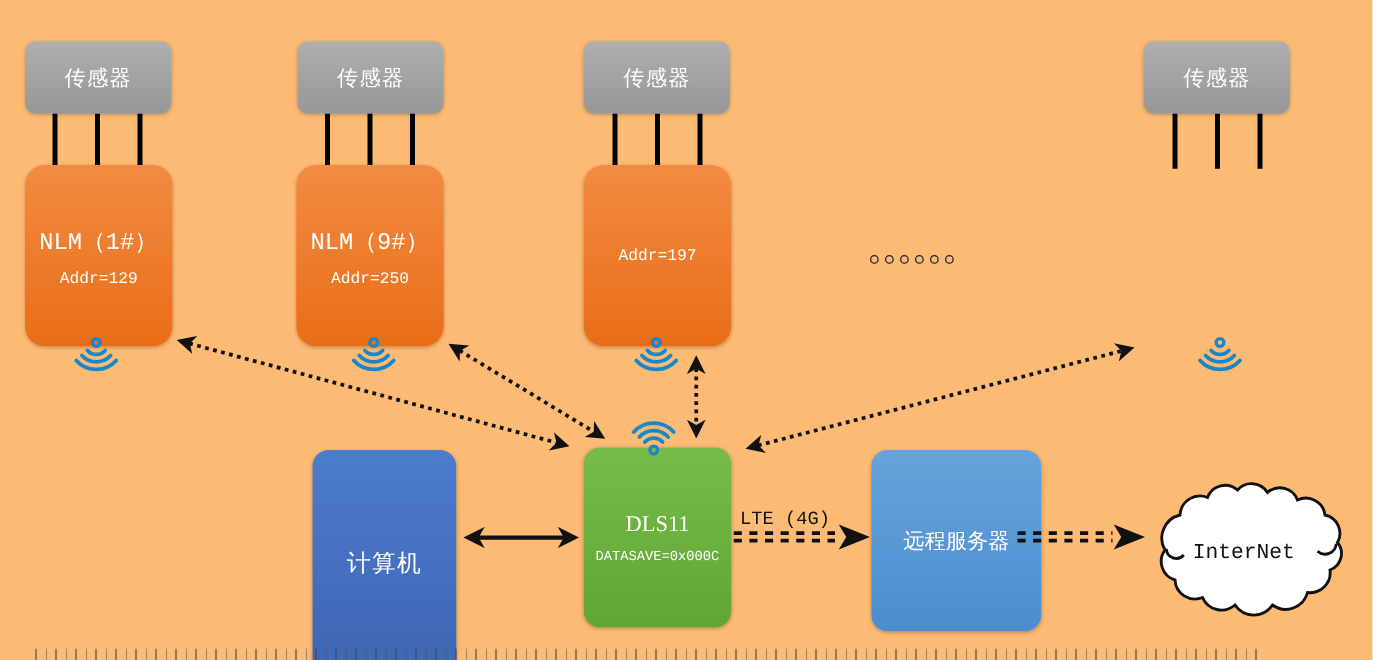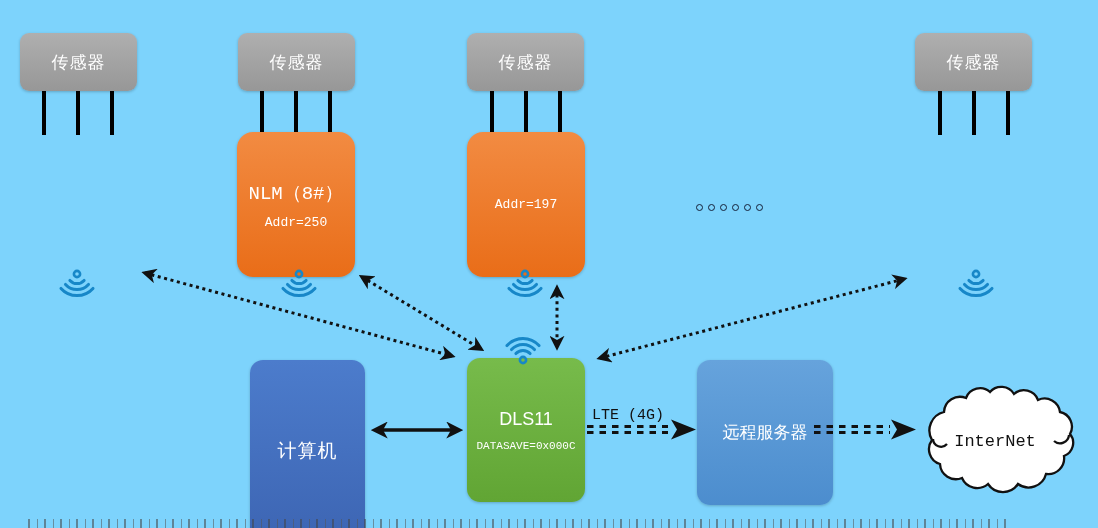--- a/index.html
+++ b/index.html
@@ -1,32 +1,32 @@
 <!DOCTYPE html>
 <html><head>
 <meta charset="utf-8">
 <style>
   html,body{margin:0;padding:0;background:#fff;}
   #canvas{
-    position:relative;width:1098px;height:528px;background:#7dd3fc;overflow:hidden;
+    position:relative;width:1098px;height:528px;background:#fdba74;overflow:hidden;
     font-family:"DejaVu Sans","Liberation Sans",sans-serif;
   }
   .box{position:absolute;display:flex;flex-direction:column;align-items:center;justify-content:center;
        color:#fff;text-align:center;box-shadow:0 1px 3px rgba(0,0,0,.22);}
   .sensor{width:117px;height:58px;top:33px;border-radius:9px;
           background:linear-gradient(180deg,#AFAFAF,#979797);font-size:17px;letter-spacing:1px;}
   .nlm{width:118px;height:145px;top:132px;border-radius:16px;
        background:linear-gradient(180deg,#F28B42,#E96D18);}
   .nlm .t{font-family:"Liberation Mono","DejaVu Sans Mono",monospace;font-size:19px;margin-bottom:9px;}
   .nlm .a{font-family:"Liberation Mono","DejaVu Sans Mono",monospace;font-size:13px;}
   .computer{left:250px;top:360px;width:115px;height:181px;border-radius:13px;
             background:linear-gradient(180deg,#4C7CCC,#3D65B3);font-size:19px;letter-spacing:1px;}
   .gateway{left:467px;top:358px;width:118px;height:144px;border-radius:13px;
            background:linear-gradient(180deg,#77BB4B,#61A534);}
-  .gateway .t{font-family:Liberation Sans, sans-serif;font-size:18px;margin-bottom:10px;}
+  .gateway .t{font-family:Liberation Serif, serif;font-size:18px;margin-bottom:10px;}
   .gateway .c{font-family:"Liberation Mono","DejaVu Sans Mono",monospace;font-size:11px;}
   .server{left:697px;top:360px;width:136px;height:145px;border-radius:13px;
           background:linear-gradient(180deg,#66A3DC,#4C8DCE);font-size:17px;}
   .wire{position:absolute;width:4px;background:#000;top:88px;height:47px;}
   .wifi{position:absolute;width:40px;height:40px;color:#1787C8;}
   .wifi.down{transform:rotate(180deg);}
   .dotring{position:absolute;top:204px;width:7px;height:7px;border:1.8px solid #15213a;border-radius:50%;box-sizing:border-box;}
   #arrows{position:absolute;left:0;top:0;pointer-events:none;}
   .lte-label{position:absolute;left:586px;top:397px;width:84px;text-align:center;
              font-family:"Liberation Mono","DejaVu Sans Mono",monospace;font-size:15px;color:#111;margin-top:10px;}
@@ -58,22 +58,26 @@
   <div class="box sensor" style="left:238px">
       <span>传感器</span>
     </div>
   <div class="box sensor" style="left:467px">
       <span>传感器</span>
     </div>
   <div class="box sensor" style="left:915px">
       <span>传感器</span>
     </div>
 
+  <div class="box nlm" style="left:20px">
+    <div class="t">NLM（1#）</div>
+    <div class="a">Addr=129</div>
+  </div>
   <div class="box nlm" style="left:237px">
-    <div class="t">NLM（8#）</div>
+    <div class="t">NLM（9#）</div>
     <div class="a">Addr=250</div>
   </div>
   <div class="box nlm" style="left:467px">
     <div class="a">Addr=197</div>
   </div>
 
   <span class="dotring" style="left:696px"></span>
   <span class="dotring" style="left:708px"></span>
   <span class="dotring" style="left:720px"></span>
   <span class="dotring" style="left:732px"></span>

